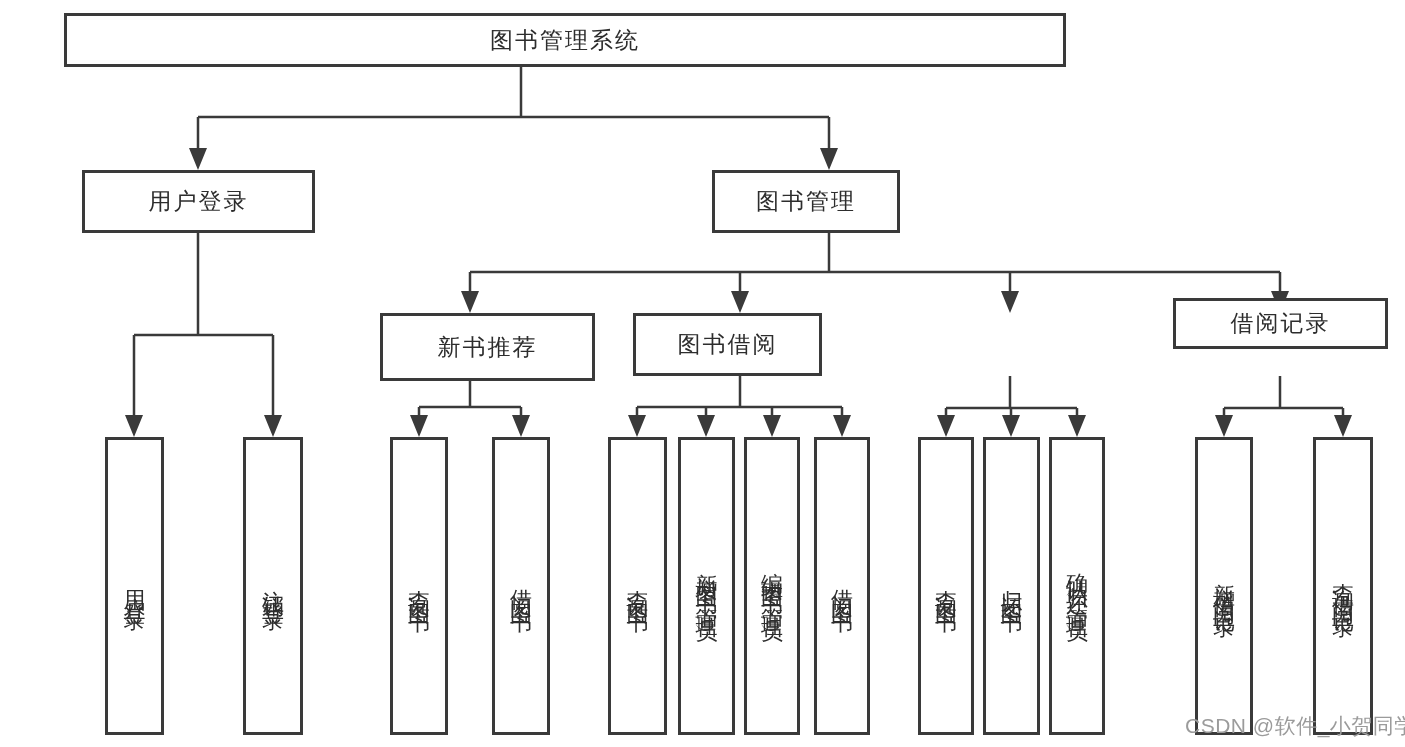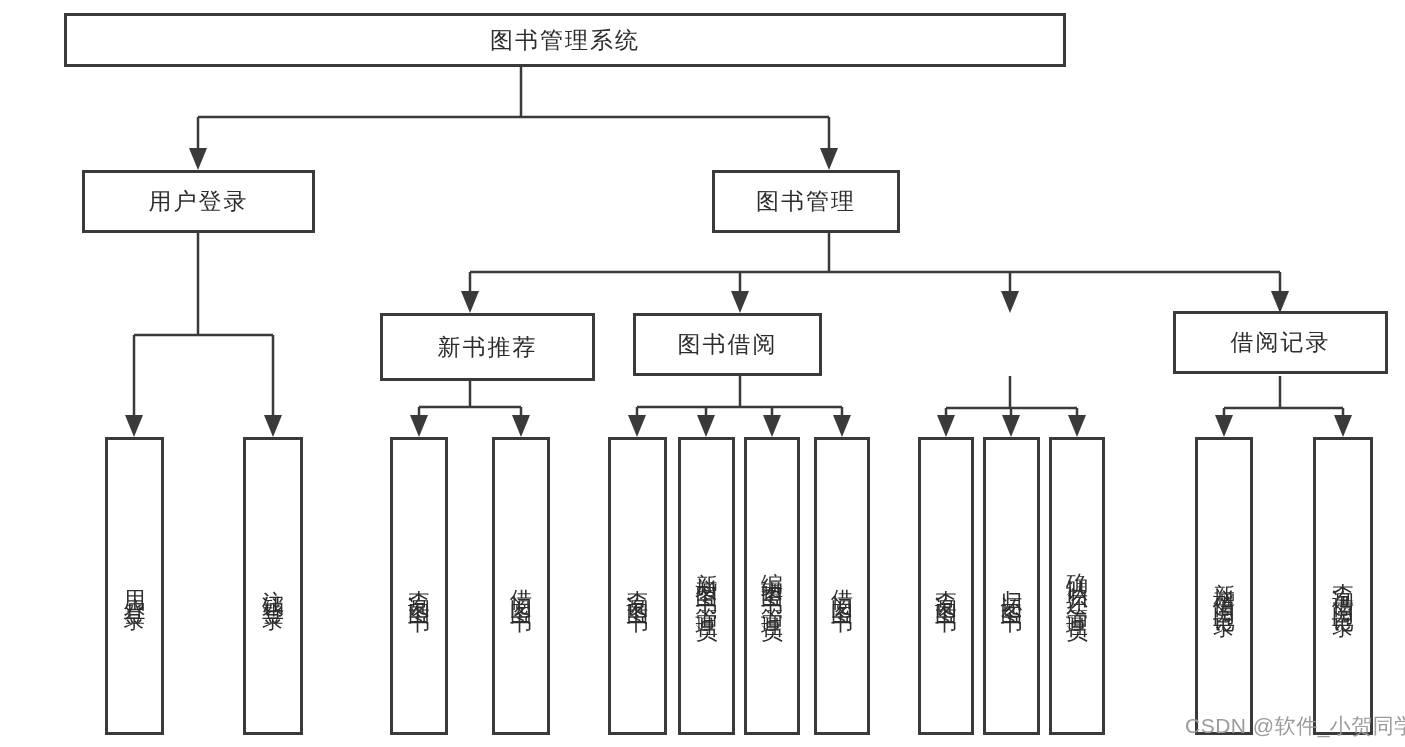--- a/index.html
+++ b/index.html
@@ -70,21 +70,21 @@
          M1215 415 H1233 L1224 437 Z M1334 415 H1352 L1343 437 Z"></path>
   </svg>
 
   <div class="node h-node" style="left:20px; top:13px; width:1002px; height:54px;margin-left:44px;">图书管理系统</div>
 
   <div class="node h-node" style="left:82px; top:170px; width:233px; height:63px;">用户登录</div>
   <div class="node h-node" style="left:712px; top:170px; width:188px; height:63px;">图书管理</div>
 
   <div class="node h-node" style="left:380px; top:313px; width:215px; height:68px;">新书推荐</div>
   <div class="node h-node" style="left:633px; top:313px; width:189px; height:63px;">图书借阅</div>
-  <div class="node h-node" style="left:1173px; top:311px; width:215px; height:63px;">借阅记录</div>
+  <div class="node h-node" style="left:1173px; top:298px; width:215px; height:51px;">借阅记录</div>
 
   <div class="node v-node" style="left:105px; top:437px; width:59px; height:298px;">
     <span class="v-label">用户登录</span>
   </div>
   <div class="node v-node" style="left:243px; top:437px; width:60px; height:298px;">
     <span class="v-label">注销登录</span>
   </div>
 
   <div class="node v-node" style="left:390px; top:437px; width:58px; height:298px;">
     <span class="v-label">查询图书</span>

